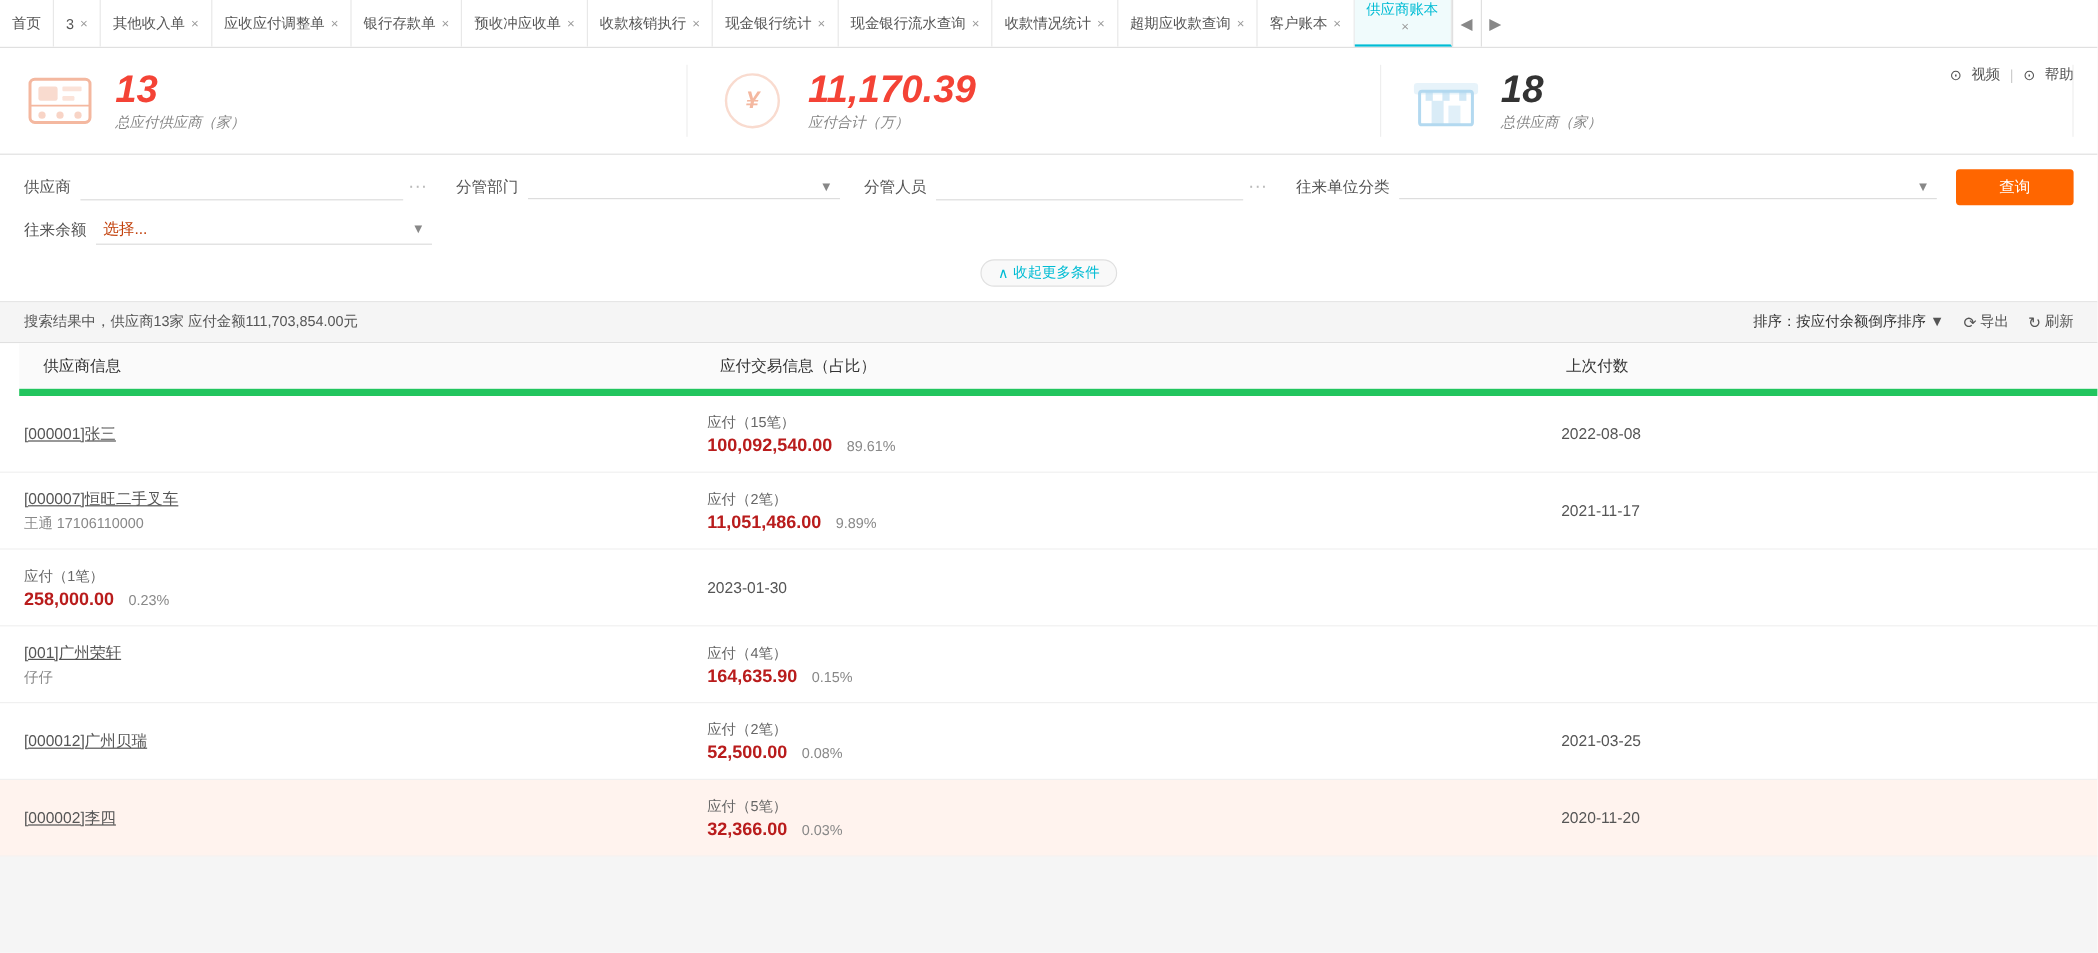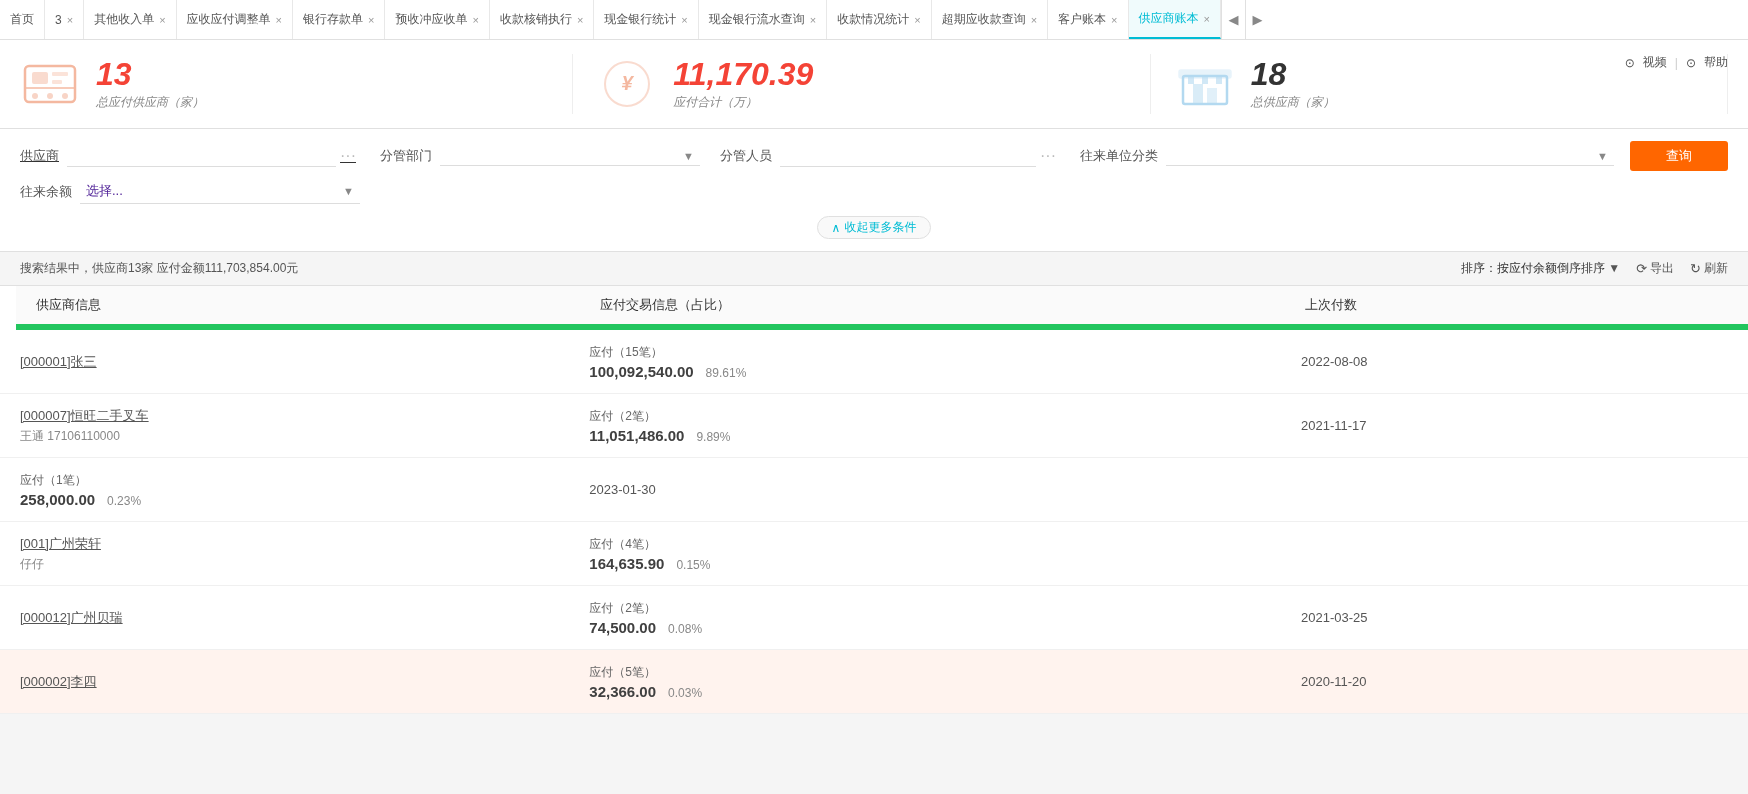--- a/index.html
+++ b/index.html
@@ -19,21 +19,21 @@
       align-items: center;
       padding: 0 10px;
       height: 100%;
       white-space: nowrap;
       font-size: 12px;
       color: #555;
       border-right: 1px solid #e8e8e8;
       cursor: pointer;
       flex-shrink: 0;
     }
-    .nav-tab.active { color: #00bcd4; border-bottom: 2px solid #00bcd4; background: #f0fbfc; }
+    .nav-tab.active { color: #00bcd4; border-bottom: 2px solid #00bcd4; background: #f0fbfc; flex-direction: column; }
     .nav-tab .close-btn { margin-left: 5px; color: #999; font-size: 11px; cursor: pointer; }
     .nav-arrow {
       display: flex;
       align-items: center;
       justify-content: center;
       width: 24px;
       height: 100%;
       cursor: pointer;
       border-left: 1px solid #e0e0e0;
       color: #888;
@@ -133,21 +133,21 @@
       display: flex;
       align-items: center;
       border: none;
       border-bottom: 1px solid #ddd;
       padding: 3px 6px;
       flex: 1;
       cursor: pointer;
       background: transparent;
       min-width: 0;
     }
-    .filter-select-text { flex: 1; color: #4c1d95; font-size: 13px; }
+    .filter-select-text { flex: 1; color: #c2410c; font-size: 13px; }
     .filter-select-arrow { color: #888; font-size: 11px; }
     .filter-dots { color: #bbb; font-size: 16px; cursor: pointer; padding: 0 4px; }
 
     .search-btn {
       background: #ff6600;
       color: #fff;
       border: none;
       padding: 6px 36px;
       border-radius: 3px;
       cursor: pointer;
@@ -232,21 +232,21 @@
       color: #555;
       text-decoration: underline;
       cursor: pointer;
       font-size: 13px;
     }
     .supplier-sub { font-size: 12px; color: #888; margin-top: 3px; }
     .tx-label { font-size: 12px; color: #666; }
     .tx-amount {
       font-size: 15px;
       font-weight: bold;
-      color: #404040;
+      color: #b91c1c;
       margin-top: 2px;
     }
     .tx-pct { font-size: 12px; color: #888; margin-left: 12px; }
     .tx-row { display: flex; align-items: baseline; }
     .last-pay { font-size: 13px; color: #555; }
   </style>
 </head>
 <body>
 
 <div class="top-nav">
@@ -362,21 +362,21 @@
     <span>视频</span>
     <span class="divider-v">|</span>
     <span>⊙</span>
     <span>帮助</span>
   </div>
 </div>
 
 <div class="filter-area">
   <div class="filter-row">
 
-    <div class="filter-item" style="max-width:340px;text-decoration:underline;">
+    <div class="filter-item" style="max-width:340px;">
       <span class="filter-label">供应商</span>
       <input class="filter-input" type="text" style="">
       <span class="filter-dots">···</span>
     </div>
 
     <div class="filter-item" style="max-width:320px; margin-left:20px;">
       <span class="filter-label">分管部门</span>
       <div class="filter-select">
         <span class="filter-select-text"></span>
         <span class="filter-select-arrow">▼</span>
@@ -500,21 +500,21 @@
     <div class="last-pay"></div>
   </div>
 
   <div class="table-row">
     <div>
       <div class="supplier-link">[000012]广州贝瑞</div>
     </div>
     <div>
       <div class="tx-label">应付（2笔）</div>
       <div class="tx-row">
-        <div class="tx-amount">74,500.00</div>
+        <div class="tx-amount">52,500.00</div>
         <div class="tx-pct">0.08%</div>
       </div>
     </div>
     <div class="last-pay">2021-03-25</div>
   </div>
 
   <div class="table-row highlighted">
     <div>
       <div class="supplier-link">[000002]李四</div>
     </div>

